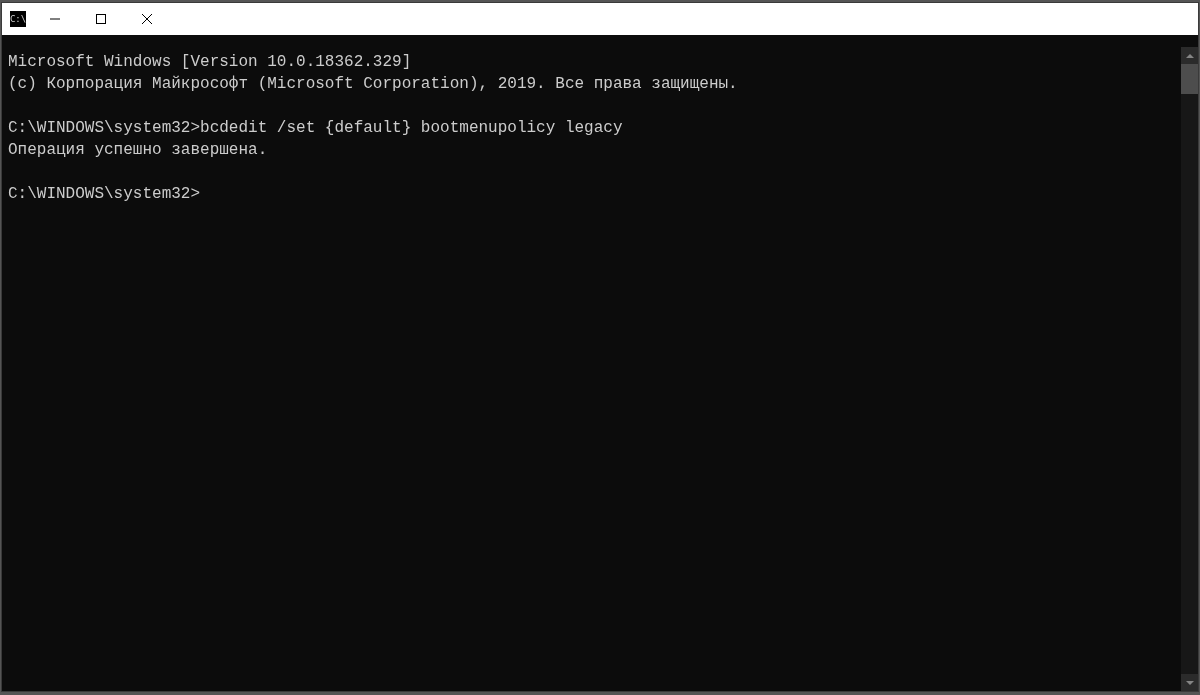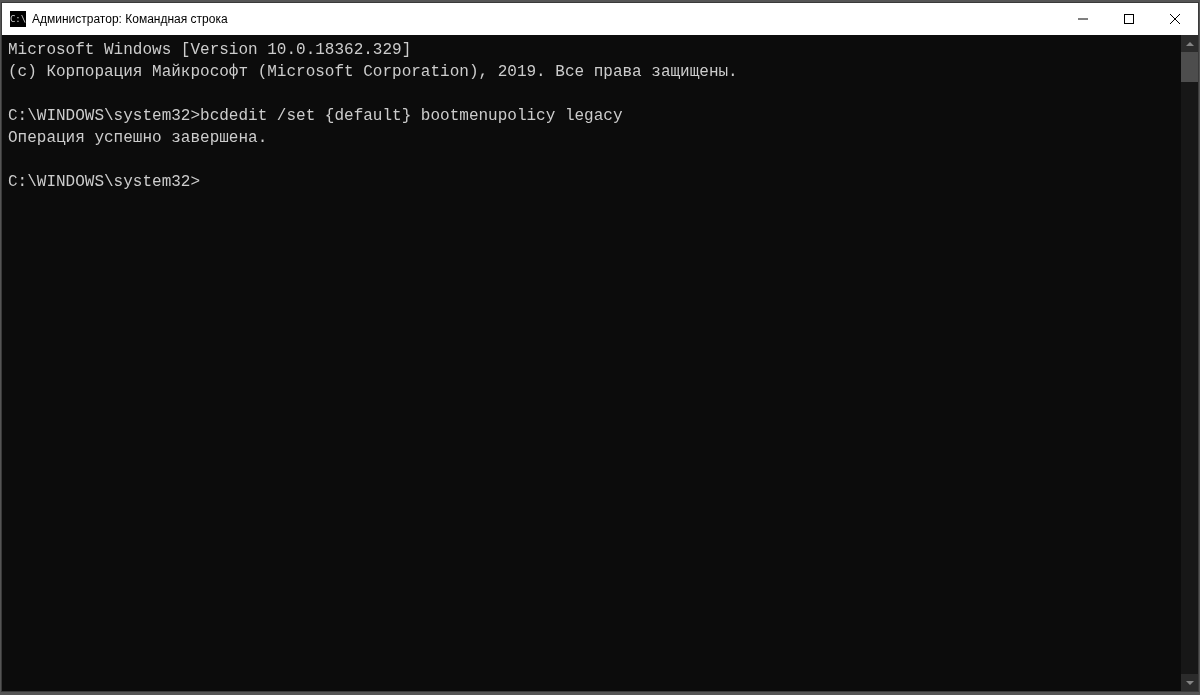--- a/index.html
+++ b/index.html
@@ -71,20 +71,21 @@
     }
     .win-btn svg {
       width: 10px;
       height: 10px;
     }
     .client-area {
       flex: 1;
       display: flex;
       background: #0c0c0c;
       overflow: hidden;
+      margin-top: 12px;
     }
     .console {
       flex: 1;
       padding: 4px 6px;
       font-family: Consolas, "Courier New", monospace;
       font-size: 16px;
       line-height: 22px;
       color: #cccccc;
       white-space: pre;
       overflow: hidden;
@@ -126,21 +127,20 @@
     }
   </style>
 </head>
 <body>
 
 <div class="window">
   <div class="titlebar">
     <div class="titlebar-icon">
       <span class="titlebar-icon-inner">C:\</span>
     </div>
-    <div class="titlebar-text">Администратор: Командная строка</div>
     <div class="window-controls">
       <button class="win-btn">
         <svg viewBox="0 0 10 10">
             <line x1="0" y1="5" x2="10" y2="5" stroke="#000" stroke-width="1"></line>
           </svg>
       </button>
       <button class="win-btn">
         <svg viewBox="0 0 10 10">
             <rect x="0.5" y="0.5" width="9" height="9" fill="none" stroke="#000" stroke-width="1"></rect>
           </svg>

